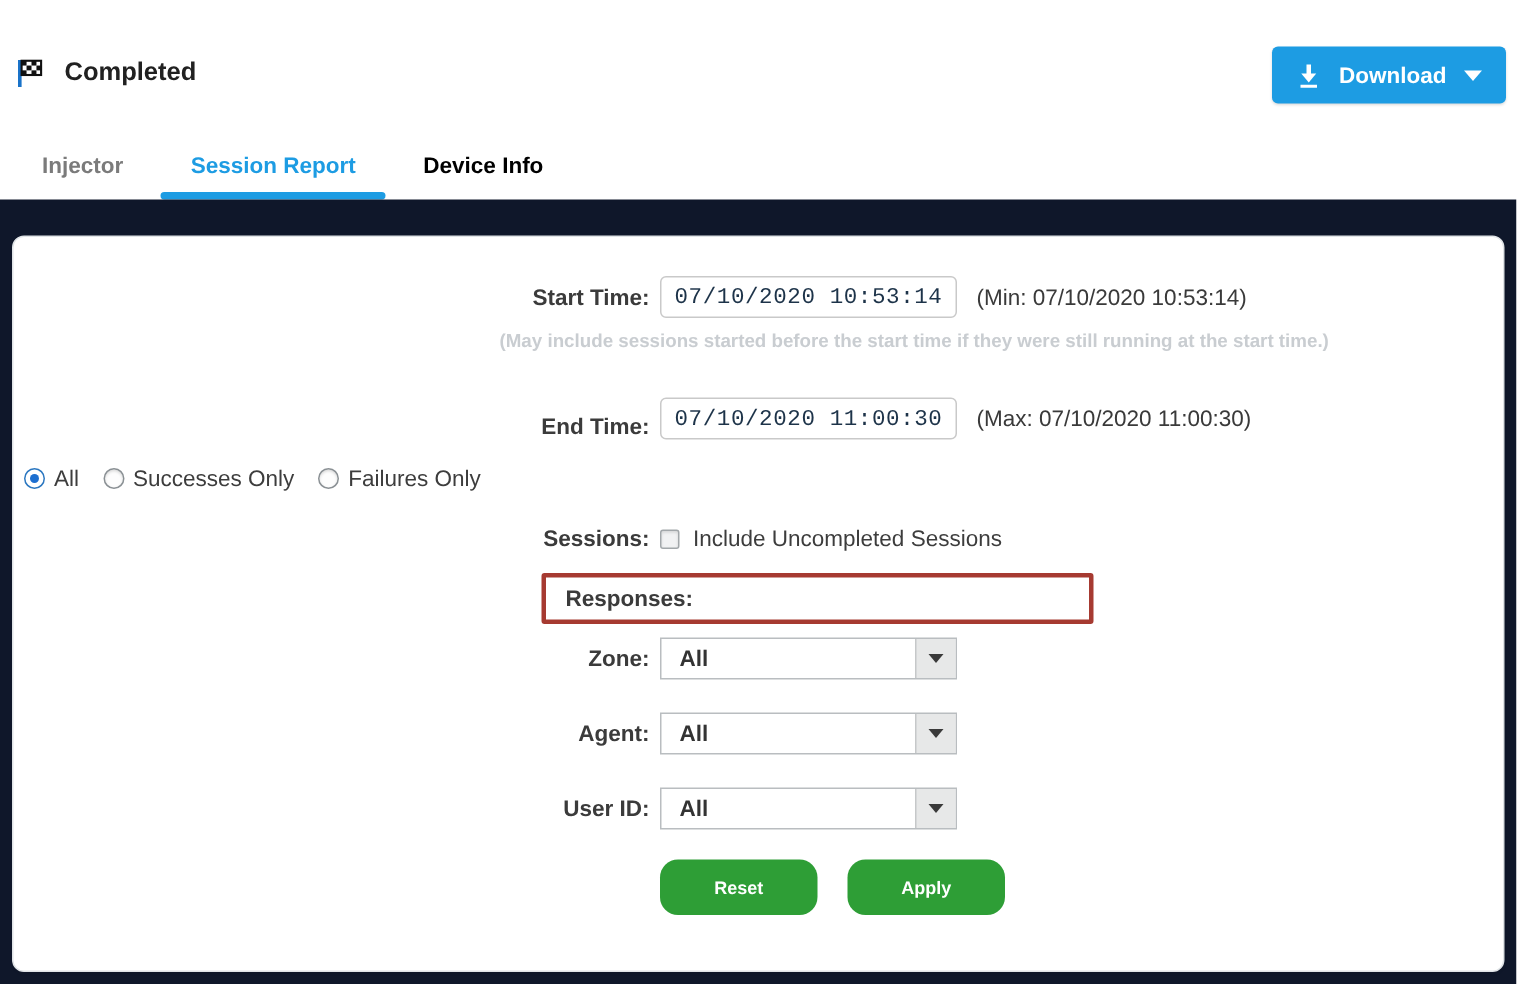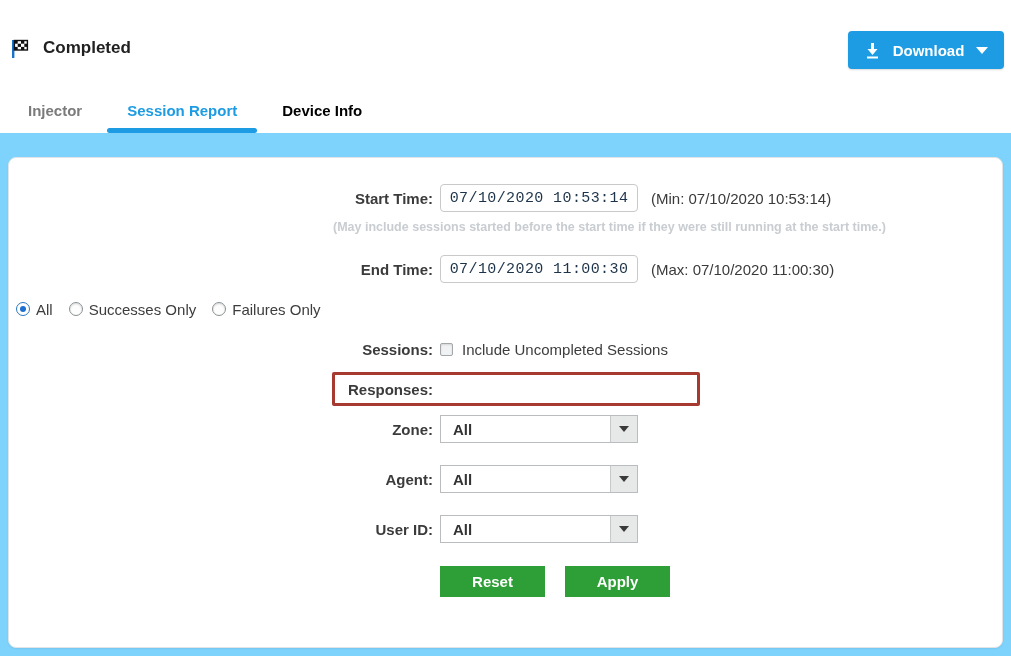--- a/index.html
+++ b/index.html
@@ -38,40 +38,40 @@
     font-size:15px; font-weight:bold; color:#7b7b7b; cursor:pointer;
   }
   .tab.dark { color:#000000; }
   .tab.active { color:#1d9ce3; }
   .tab.active::after {
     content:""; position:absolute; left:0; right:0; bottom:0; height:5px;
     background:#1d9ce3; border-radius:3px;
   }
 
   
-  .workspace { position:absolute; top:133px; left:0; right:0; bottom:0; background:#7dd3fc; }
+  .workspace { position:absolute; top:133px; left:0; right:0; bottom:0; background:#0f172a; }
   .card {
     position:absolute; left:8px; right:8px; top:24px; height:491px;
     background:#fff; border:1px solid #e0e4e7; border-radius:8px;
     box-shadow:0 1px 2px rgba(0,0,0,0.06);
   }
 
   
   .form { padding-top:26px; }
   .row { display:flex; align-items:center; }
   .row-label { width:424px; text-align:right; font-size:15px; font-weight:bold; color:#3b3b3b; flex:0 0 424px; }
   .ctrl { margin-left:7px; display:flex; align-items:center; }
 
   .row-start { height:28px; }
   .row-note { margin-top:8px; height:14px; }
   .note-text { padding-left:324px; font-size:12.5px; font-weight:bold; color:#c9cdd1; white-space:nowrap; }
-  .row-end { margin-top:21px; height:28px; }
+  .row-end { margin-top:31px; height:28px;align-items:flex-end; }
   .row-status { margin-top:14px; height:24px; }
   .row-sessions { margin-top:16px; height:24px; }
-  .row-responses { margin-top:12px; height:32px; position:relative; }
+  .row-responses { margin-top:12px; height:32px; position:relative;margin-left:29px; }
   .row-zone { margin-top:10px; height:28px; }
   .row-agent { margin-top:22px; height:28px; }
   .row-user { margin-top:22px; height:28px; }
   .row-buttons { margin-top:23px; height:31px; }
 
   .time-input {
     width:198px; height:28px; text-align:center;
     border:1px solid #c9c9c9; border-radius:4px;
     font-family:Liberation Mono, monospace;
     font-size:15px; color:#1d3349; letter-spacing:0.4px;
@@ -115,23 +115,23 @@
   }
   .select-value { flex:1; padding-left:12px; font-size:15px; font-weight:bold; color:#333; }
   .select-btn {
     width:27px; height:26px; background:#e7e8e8; border-left:1px solid #c6c8c9;
     display:flex; align-items:center; justify-content:center;
   }
   .select-caret { width:0; height:0; border-left:5px solid transparent; border-right:5px solid transparent; border-top:6px solid #3a3a3a; }
 
   
   .green-btn {
-    width:105px; height:31px; border:none; border-radius:0;
+    width:105px; height:37px; border:none; border-radius:12px;
     background:#2e9e36; color:#fff; font-family:"Liberation Sans", sans-serif;
-    font-size:15px; font-weight:bold; cursor:pointer;
+    font-size:12px; font-weight:bold; cursor:pointer;
   }
   .green-btn + .green-btn { margin-left:20px; }
 </style>
 </head>
 <body>
 
 <div class="header">
   <div class="title-wrap">
     <svg class="flag" viewBox="0 0 22 22">
       <rect x="3" y="2" width="2.4" height="18" fill="#1a73c9"></rect>

